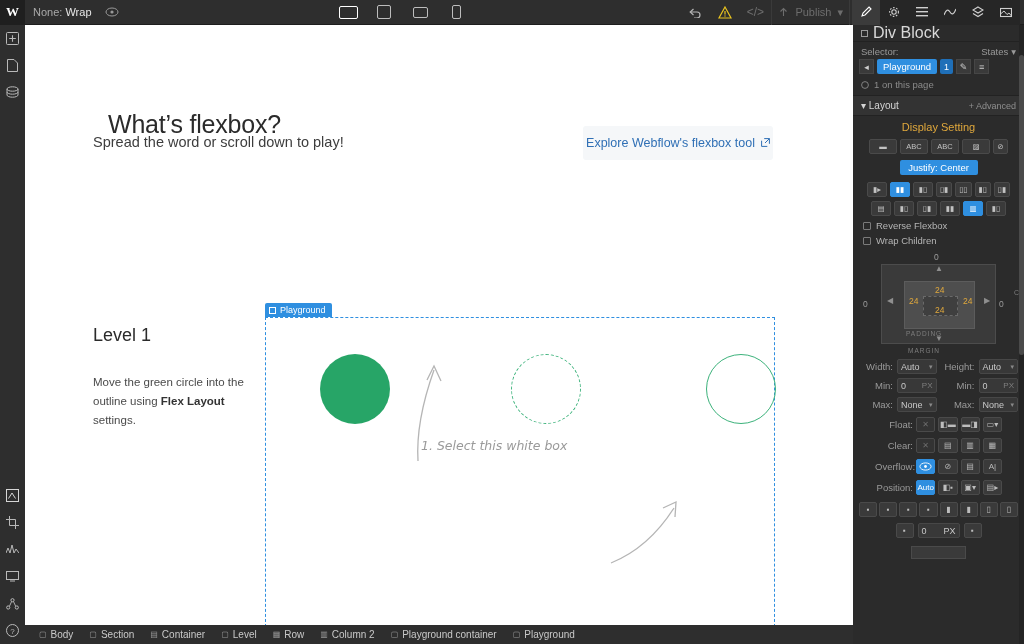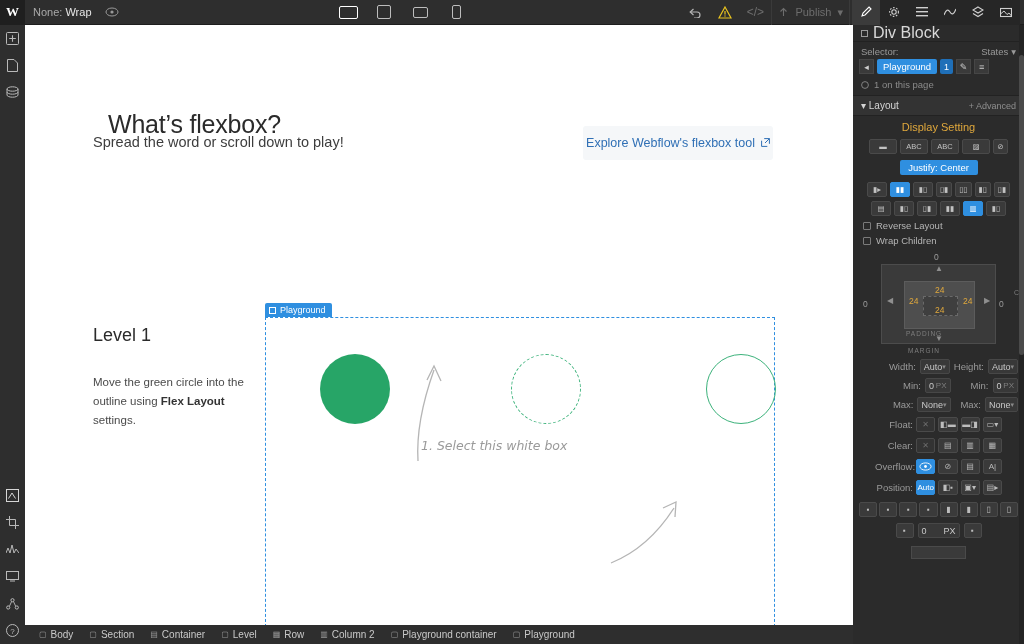--- a/index.html
+++ b/index.html
@@ -221,21 +221,21 @@
   .bm-core {
     position:absolute; left:18px; top:14px; width:35px; height:20px;
     background:#3f3f3f; border:1px dashed #6a6a6a;
   }
   .bm-num { position:absolute; color:#e0a83c; font-size:8.5px; }
   .bm-num.gray { color:#9c9c9c; }
   .bm-lbl { position:absolute; color:#7e7e7e; font-size:6.5px; letter-spacing:1px; }
   .bm-arrow { position:absolute; color:#8f8f8f; font-size:8px; }
   .clr-side { position:absolute; right:1px; top:36px; color:#7e7e7e; font-size:7px; line-height:9px; text-align:right; }
 
-  .field-row { display:flex; align-items:center; gap:4px; padding:2px 6px;margin-left:28px; }
+  .field-row { display:flex; align-items:center; gap:4px; padding:2px 6px; }
   .f-lbl { width:34px; text-align:right; color:#9a9a9a; font-size:9.5px; }
   .f-box {
     flex:1; height:15px; background:#383838; border:1px solid #474747; border-radius:2px;
     display:flex; align-items:center; justify-content:space-between; padding:0 3px;
     color:#c9c9c9; font-size:9px;
   }
   .f-box .unit { color:#7f7f7f; font-size:8px; }
   .f-box .caret { color:#8a8a8a; font-size:7px; }
 
   .tool-row { display:flex; align-items:center; gap:3px; padding:3px 22px; }
@@ -562,21 +562,21 @@
       <span class="cell">▤</span>
       <span class="cell">▮▯</span>
       <span class="cell">▯▮</span>
       <span class="cell">▮▮</span>
       <span class="cell active">▥</span>
       <span class="cell">▮▯</span>
     </div>
 
     <div class="chk-row">
       <span class="chk"></span>
-      <span>Reverse Layout</span>
+      <span>Reverse Flexbox</span>
     </div>
     <div class="chk-row">
       <span class="chk"></span>
       <span>Wrap Children</span>
     </div>
 
     <div class="boxmodel">
       <div class="bm-num gray" style="left:81px; top:0px;">0</div>
       <div class="bm-outer">
         <div class="bm-inner">

